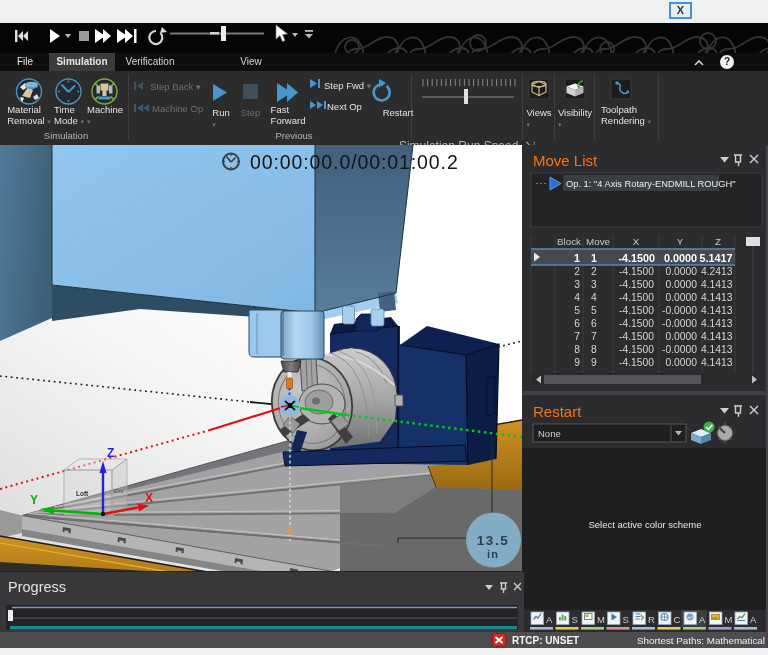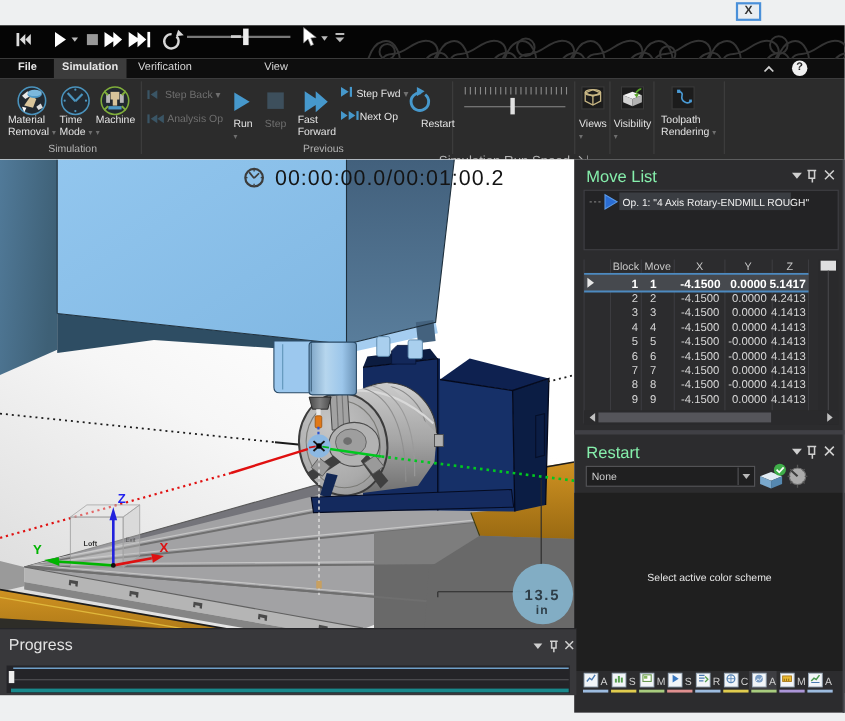--- a/index.html
+++ b/index.html
@@ -9,40 +9,40 @@
 
 
 #xbtn { position:absolute; left:669px; top:2px; width:23px; height:17px; background:#e9eef2; border:2px solid #4a90d9; color:#333; font-size:11px; font-weight:bold; text-align:center; line-height:13px; }
 
 
 #titlebar { position:absolute; left:0; top:23px; width:768px; height:30px; background:#050505; }
 
 
 #tabrow { position:absolute; left:0; top:53px; width:768px; height:18px; background:#0e0e0e; color:#e8e8e8; font-size:10px; }
 #tabrow .tab { position:absolute; top:0; height:18px; line-height:18px; text-align:center; }
-#tab-file { left:8px; width:34px; font-weight:bold; }
+#tab-file { left:8px; width:34px; font-weight:normal; }
 #tab-sim { left:49px; width:66px; background:#3c3c3c; font-weight:bold; }
 #tab-ver { left:121px; width:58px; color:#d6d6d6; }
 #tab-view { left:189px; width:36px; color:#d6d6d6;margin-left:44px; }
 
 
 #ribbon { position:absolute; left:0; top:71px; width:768px; height:74px; background:#2c2c2c; color:#e4e4e4; }
 .vsep { position:absolute; top:3px; height:66px; width:1px; background:#3f3f3f; }
 .gl { position:absolute; font-size:9.5px; color:#b4b4b4; text-align:center; transform:translateX(-50%); }
 .biglbl { position:absolute; font-size:9.5px; color:#e4e4e4; line-height:11px; transform:translateX(-50%); white-space:nowrap; }
 .dim { color:#6f6f6f; }
 .biglbl .dim, .smalltxt .dim { font-size:7px; }
 .smalltxt { position:absolute; font-size:9.5px; white-space:nowrap; }
 
 
 #viewport { position:absolute; left:0; top:145px; width:522px; height:426px; background:#fff; }
 
 
 #rightpanel { position:absolute; left:522px; top:145px; width:246px; height:503px; background:#2c2c2e; }
-.ptitle { position:absolute; font-size:15px; color:#86efac; }
+.ptitle { position:absolute; font-size:15px; color:#f97316; }
 
 
 #progress { position:absolute; left:0; top:571px; width:524px; height:61px; background:#38383b; border-top:1px solid #232327; }
 #progress .t { position:absolute; left:8px; top:7px; font-size:14.5px; color:#e2e2e2; }
 
 
 #statusbar { position:absolute; left:0; top:632px; width:768px; height:16px; background:#4d4d50; color:#f2f2f2; font-size:11px; }
 #bottomstrip { position:absolute; left:0; top:648px; width:768px; height:7px; background:#eef0f1; }
 </style>
 </head>
@@ -183,21 +183,21 @@
           <path d="M189,30 l6,4 l-6,4 Z"></path>
           <rect x="196" y="30" width="2" height="8"></rect>
         </g>
 
       <g stroke="#4698cc" fill="none" stroke-width="2.6">
         <path d="M255,13.5 a8,8 0 1,0 3.5,1.5"></path>
       </g>
       <path d="M251,8 l7,4 l-7,4.5 Z" fill="#4698cc"></path>
     </svg>
     <div class="smalltxt dim" style="left:150px;top:10px">Step Back <span style="font-size:9px">▾</span></div>
-    <div class="smalltxt dim" style="left:152px;top:32px">Analysis Op</div>
+    <div class="smalltxt dim" style="left:152px;top:32px">Machine Op</div>
     <div class="biglbl" style="left:221px;top:36px">Run<br><span class="dim">▾</span></div>
     <div class="biglbl dim" style="left:250.5px;top:36px">Step</div>
     <div class="biglbl" style="left:288px;top:33px">Fast<br>Forward</div>
     <div class="smalltxt" style="left:324px;top:9px">Step Fwd <span class="dim" style="font-size:9px">▾</span></div>
     <div class="smalltxt" style="left:327px;top:30px">Next Op</div>
     <div class="biglbl" style="left:398px;top:36px">Restart</div>
 
     <svg width="110" height="74" style="position:absolute;left:411px;top:0">
       <g stroke="#8a8a8a" stroke-width="1">
         <line x1="12" y1="8" x2="12" y2="15"></line>
@@ -710,16 +710,24 @@
         <path d="M514,11 l7,7 M521,11 l-7,7"></path>
       </g>
       <rect x="6" y="33" width="512" height="25" fill="#242428"></rect>
       <line x1="12" y1="35.5" x2="517" y2="35.5" stroke="#6f9fc8" stroke-width="1.4"></line>
       <line x1="13" y1="46" x2="517" y2="46" stroke="#56565a" stroke-width="1"></line>
       <rect x="8" y="38" width="5" height="11" fill="#ededed"></rect>
       <rect x="10" y="54" width="507" height="3.4" fill="#18898c"></rect>
     </svg>
   </div>
 
+  <div id="statusbar">
+    <svg width="768" height="16" style="position:absolute;left:0;top:0">
+      <rect x="492" y="1.5" width="14" height="13" rx="2.5" fill="#cc2b2b" stroke="#8a1212" stroke-width="0.8"></rect>
+      <path d="M495.5,5 l7,6 M502.5,5 l-7,6" stroke="#fff" stroke-width="1.8"></path>
+      <text x="512" y="11.5" font-size="10" font-weight="bold" fill="#f5f5f5">RTCP: UNSET</text>
+      <text x="765" y="11.5" font-size="9.8" fill="#f0f0f0" text-anchor="end">Shortest Paths: Mathematical</text>
+    </svg>
+  </div>
   <div id="bottomstrip"></div>
 
 <div style="position:absolute;left:766px;top:145px;width:2px;height:503px;background:#44444a"></div>
 </div>
 
 </body></html>

